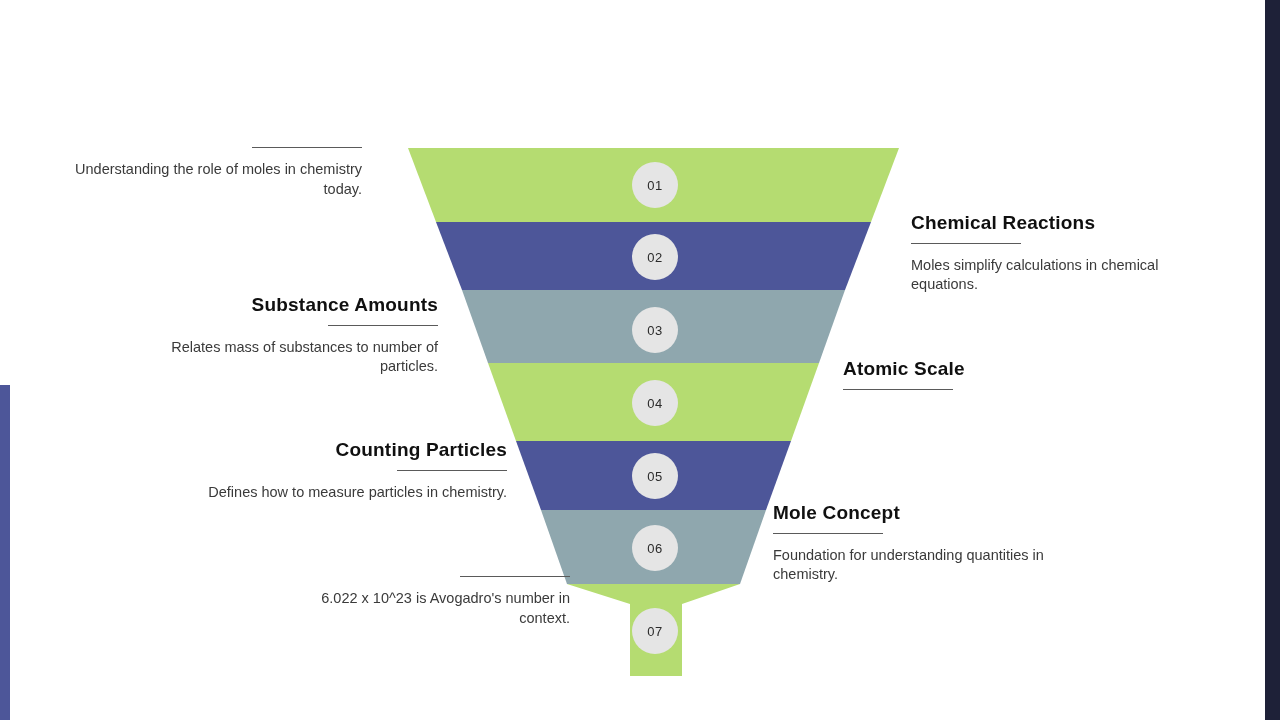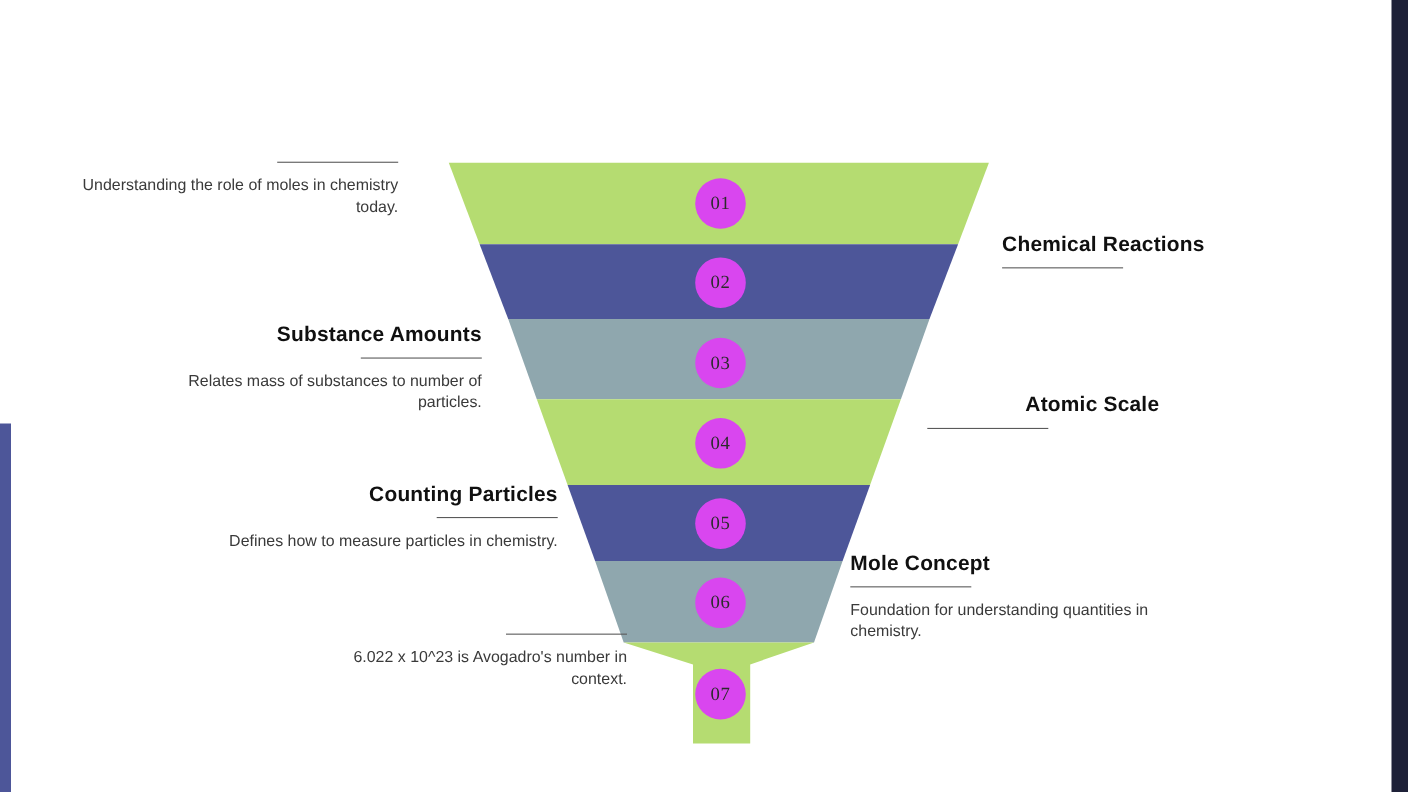--- a/index.html
+++ b/index.html
@@ -57,28 +57,28 @@
     width: 1280px;
     height: 720px;
     pointer-events: none;
   }
 
   .badge {
     position: absolute;
     width: 46px;
     height: 46px;
     border-radius: 50%;
-    background: #d946ef;
+    background: #e5e5e5;
     color: #2b2b2b;
-    font-size: 17px;
+    font-size: 13px;
     display: flex;
     align-items: center;
     justify-content: center;
     letter-spacing: 0.5px;
-    font-family: Liberation Serif, serif;
+    font-family: Liberation Sans, sans-serif;
   }
 
   
   .block {
     position: absolute;
     width: 300px;
   }
   .block.left  { text-align: right; }
   .block.right { text-align: left;  }
 
@@ -147,23 +147,24 @@
   </div>
 
   <div class="block left" style="left:270px; top:567px;">
     <div class="rule"></div>
     <div class="block-body">6.022 x 10^23 is Avogadro's number in context.</div>
   </div>
 
   <div class="block right" style="left:911px; top:212px;">
     <div class="block-title">Chemical Reactions</div>
     <div class="rule"></div>
+    <div class="block-body">Moles simplify calculations in chemical equations.</div>
   </div>
 
-  <div class="block right" style="left:843px; top:358px;text-align:center;">
+  <div class="block right" style="left:843px; top:358px;">
     <div class="block-title">Atomic Scale</div>
     <div class="rule"></div>
   </div>
 
   <div class="block right" style="left:773px; top:502px;">
     <div class="block-title">Mole Concept</div>
     <div class="rule"></div>
     <div class="block-body">Foundation for understanding quantities in chemistry.</div>
   </div>
 

